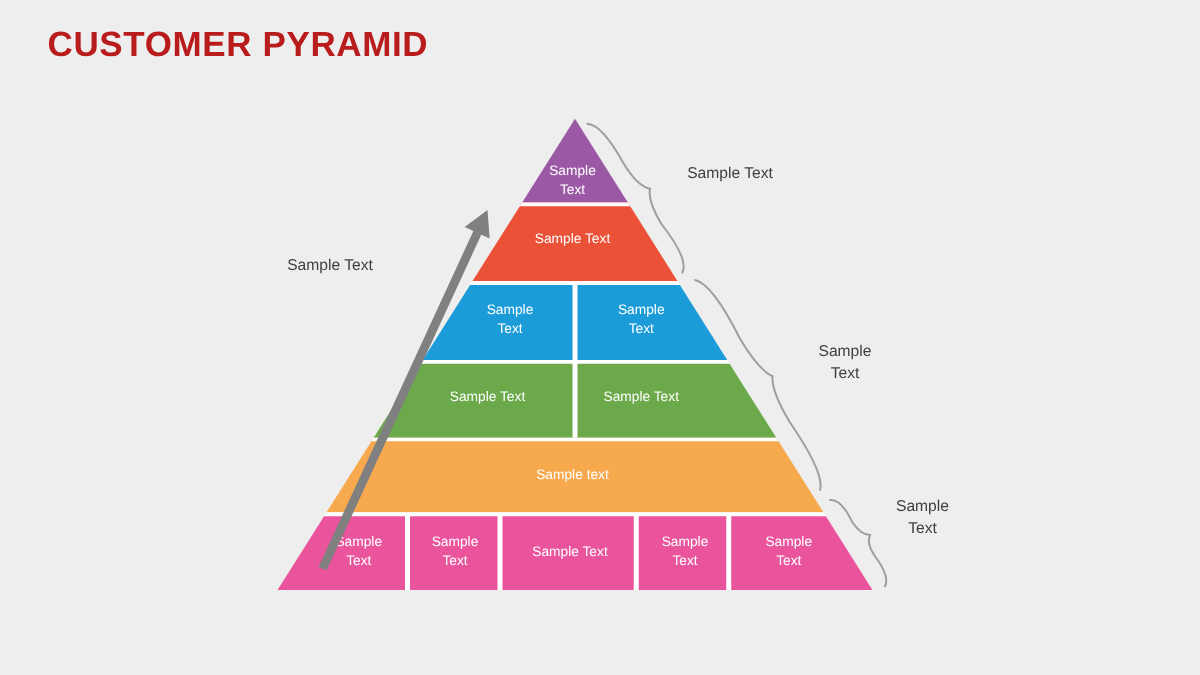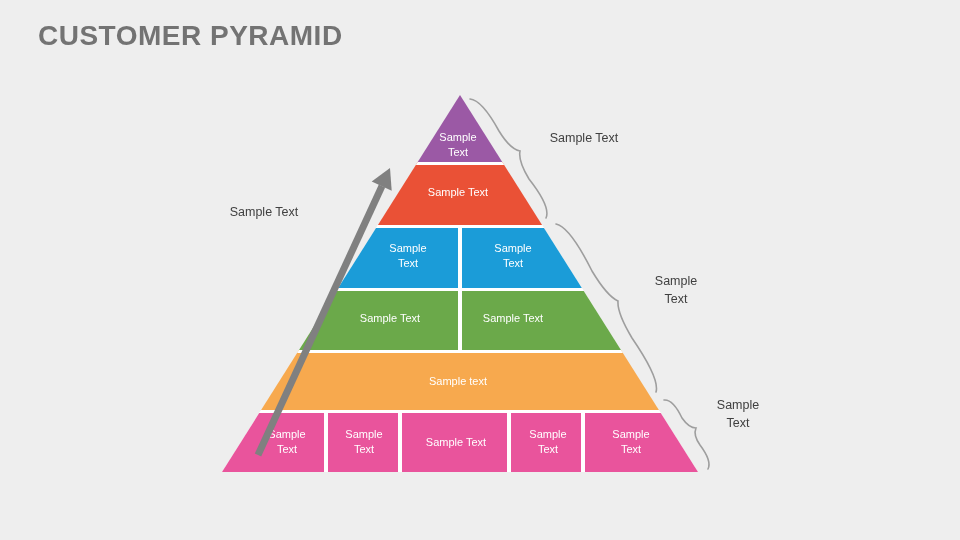--- a/index.html
+++ b/index.html
@@ -5,21 +5,21 @@
   * { margin:0; padding:0; box-sizing:border-box; }
   html,body { width:960px; height:540px; }
   body {
     position:relative;
     background:#eeeeee;
     font-family:"Liberation Sans", sans-serif;
     overflow:hidden;
   }
   .title {
     position:absolute; left:38px; top:20px;
-    font-size:28px; font-weight:bold; color:#737373; letter-spacing:0.5px;
+    font-size:28px; font-weight:bold; color:#b91c1c; letter-spacing:0.5px;
   }
   
   .pyramid { position:absolute; left:222px; top:95px; width:476px; height:377px; }
   .pyr-clip {
     position:absolute; inset:0;
     clip-path:polygon(50% 0, 100% 100%, 0 100%);
   }
   .band { width:100%; background:#ffffff; }
   .band + .band { border-top:3px solid #ffffff; }
   .b1 { height:67px; }

